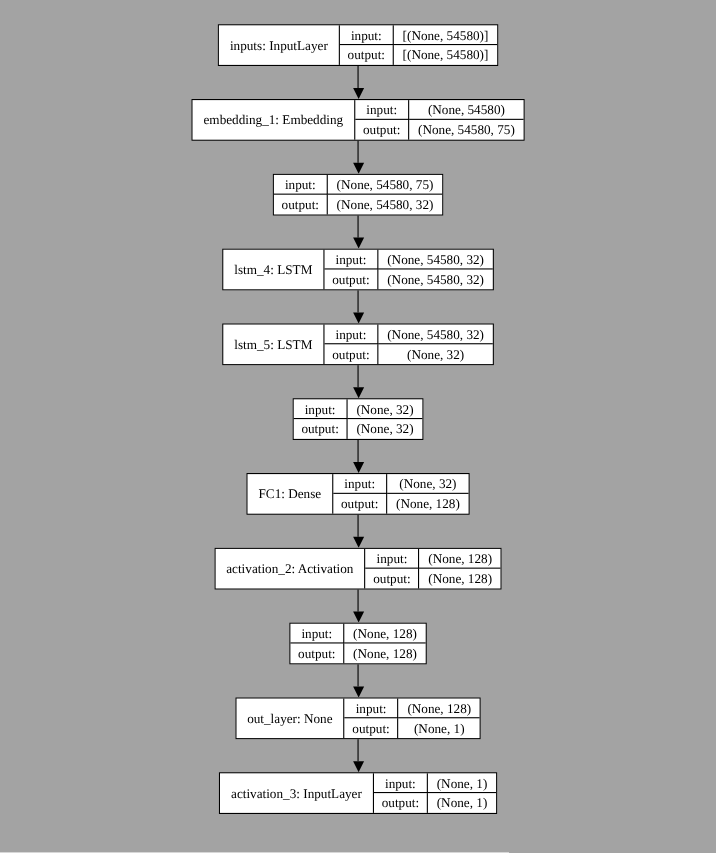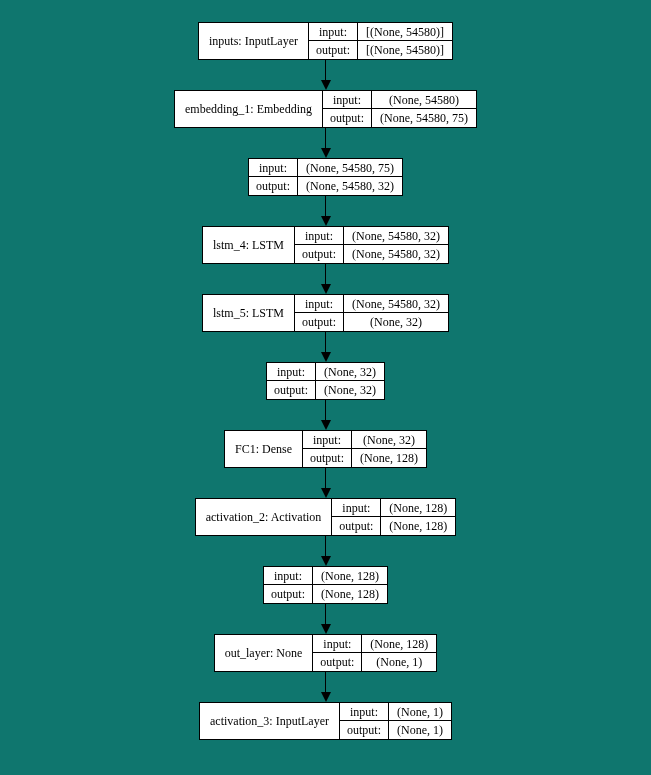--- a/index.html
+++ b/index.html
@@ -4,21 +4,21 @@
 <style>
   html, body {
     margin: 0;
     padding: 0;
     background: #ffffff;
   }
   .canvas {
     position: relative;
     width: 651px;
     height: 775px;
-    background: #0f766e;
+    background: #a3a3a3;
     box-sizing: border-box;
     padding-top: 22px;
     display: flex;
     flex-direction: column;
     align-items: center;
     font-family: "Liberation Serif", "DejaVu Serif", serif;
     color: #000000;
     overflow: hidden;
   }
   .node {

